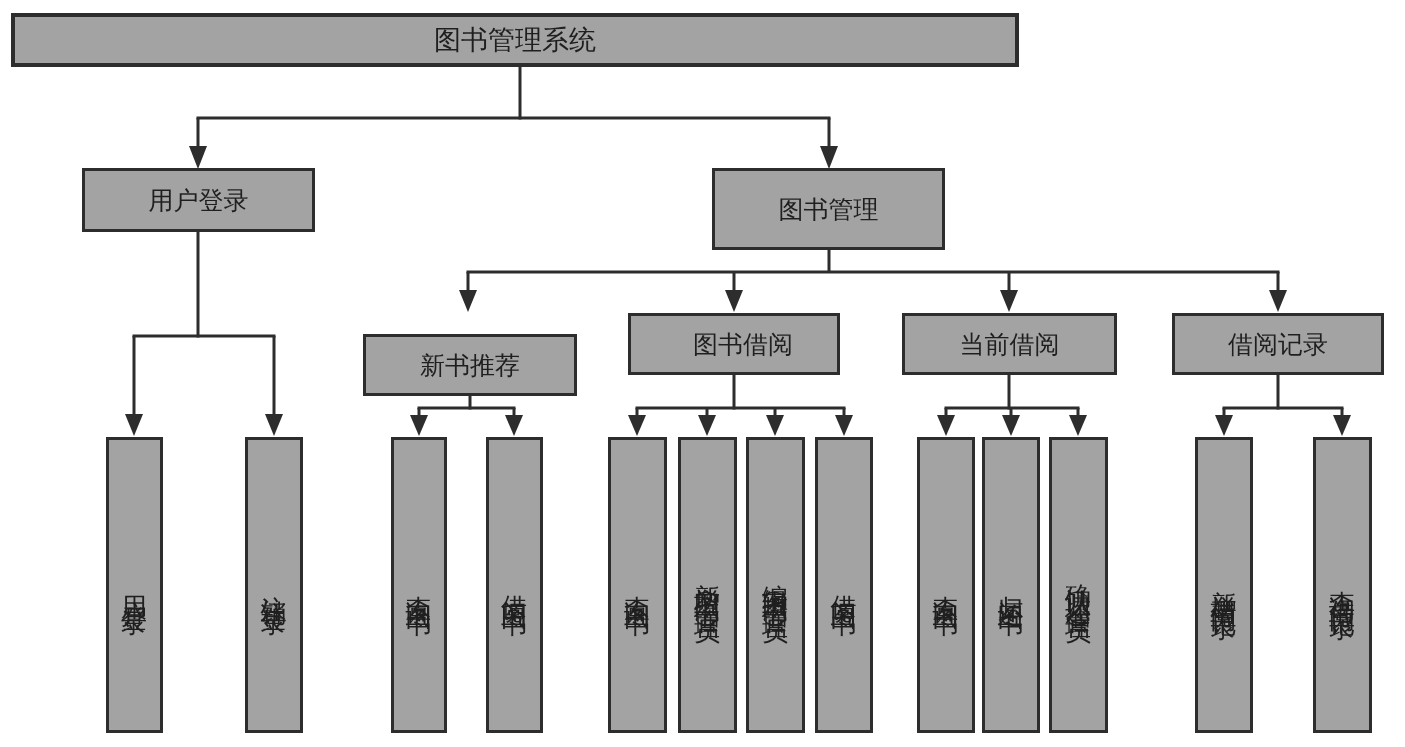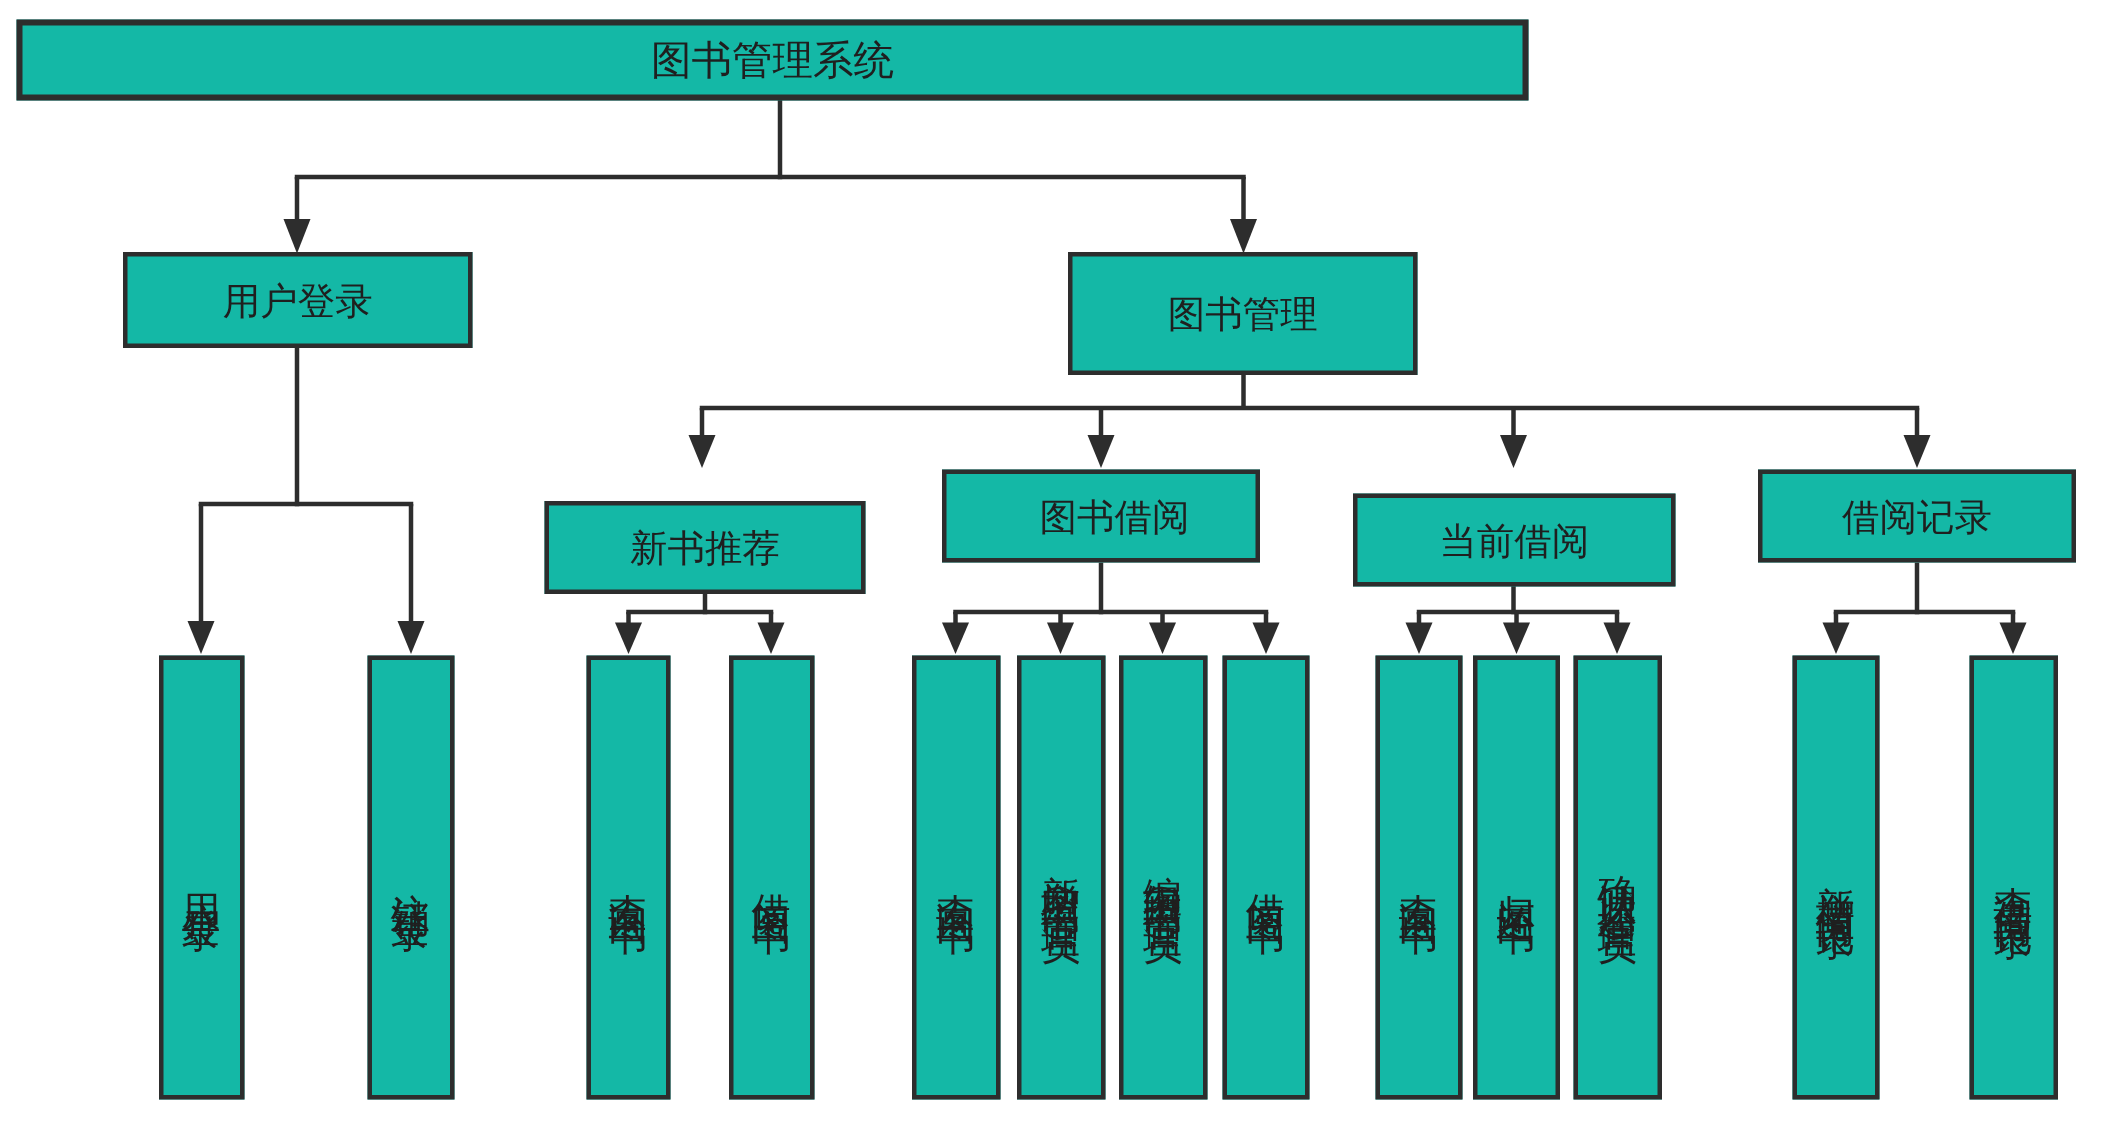--- a/index.html
+++ b/index.html
@@ -20,21 +20,21 @@
     left: 0;
     top: 0;
     width: 1405px;
     height: 747px;
     pointer-events: none;
   }
   .box {
     position: absolute;
     box-sizing: border-box;
     border: 3px solid #2d2d2d;
-    background: #14b8a6;
+    background: #a3a3a3;
     display: flex;
     align-items: center;
     justify-content: center;
     color: #1f1f1f;
   }
   .box.root {
     border-width: 4px;
     font-size: 27px;
   }
   .box.h2 {
@@ -154,21 +154,21 @@
   <div class="box h2" style="left:712px; top:168px; width:233px; height:82px;justify-content:center;">
     <span>图书管理</span>
   </div>
 
   <div class="box h3" style="left:363px; top:313px; width:214px; height:62px;margin-top:21px;">
     <span>新书推荐</span>
   </div>
   <div class="box h3" style="left:628px; top:313px; width:212px; height:62px;padding-left:18px;">
     <span>图书借阅</span>
   </div>
-  <div class="box h3" style="left:902px; top:313px; width:215px; height:62px;margin-top:16px;">
+  <div class="box h3" style="left:902px; top:313px; width:215px; height:62px;">
     <span>当前借阅</span>
   </div>
   <div class="box h3" style="left:1172px; top:313px; width:212px; height:62px;">
     <span>借阅记录</span>
   </div>
 
   <div class="box v" style="left:106px; top:437px; width:57px; height:296px;">
     <span class="vtext">用户登录</span>
   </div>
   <div class="box v" style="left:245px; top:437px; width:58px; height:296px;">

